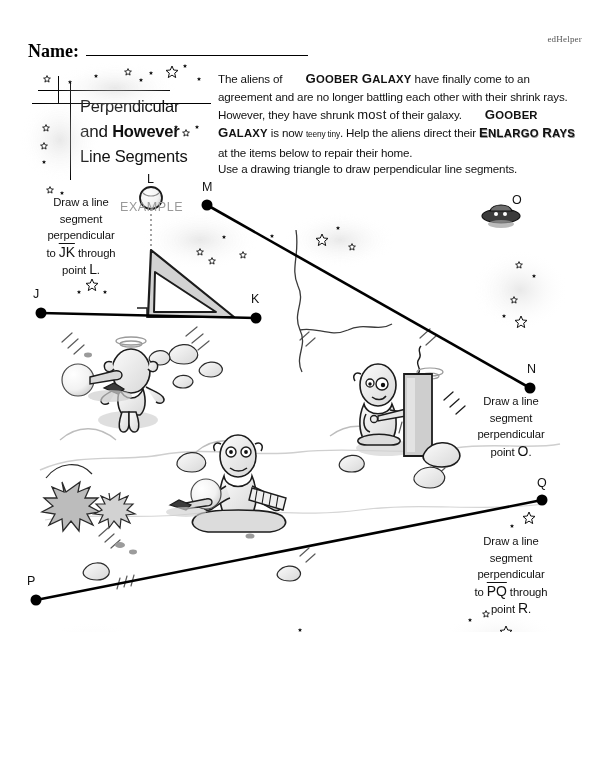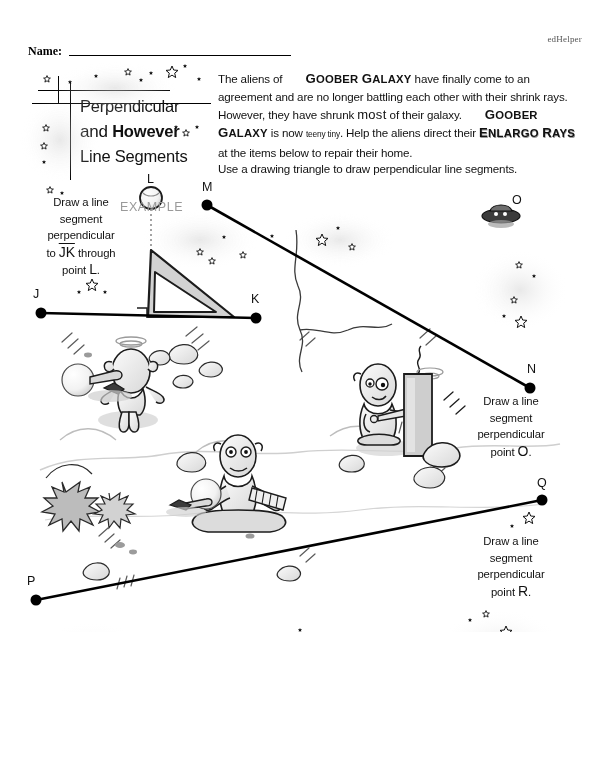--- a/index.html
+++ b/index.html
@@ -33,21 +33,21 @@
     position: absolute;
     left: 28px;
     top: 44px;
     display: flex;
     align-items: flex-end;
     gap: 7px;
   }
   #name-label {
     font-family: "Liberation Serif", serif;
     font-weight: bold;
-    font-size: 12px;
+    font-size: 18px;
     line-height: 14px;
   }
   #name-line {
     width: 222px;
     height: 0;
     border-bottom: 1.6px solid #000;
     margin-bottom: 2px;
   }
 
   
@@ -521,16 +521,17 @@
     <div>Draw a line</div>
     <div>segment</div>
     <div>perpendicular</div>
     <div><span>point </span><span class="big">O</span><span>.</span></div>
   </div>
 
   <div id="callout-3" class="callout">
     <div>Draw a line</div>
     <div>segment</div>
     <div>perpendicular</div>
+    <div><span>to </span><span class="ovl big">PQ</span><span> through</span></div>
     <div><span>point </span><span class="big">R</span><span>.</span></div>
   </div>
 
 </div>
 
 </body></html>

